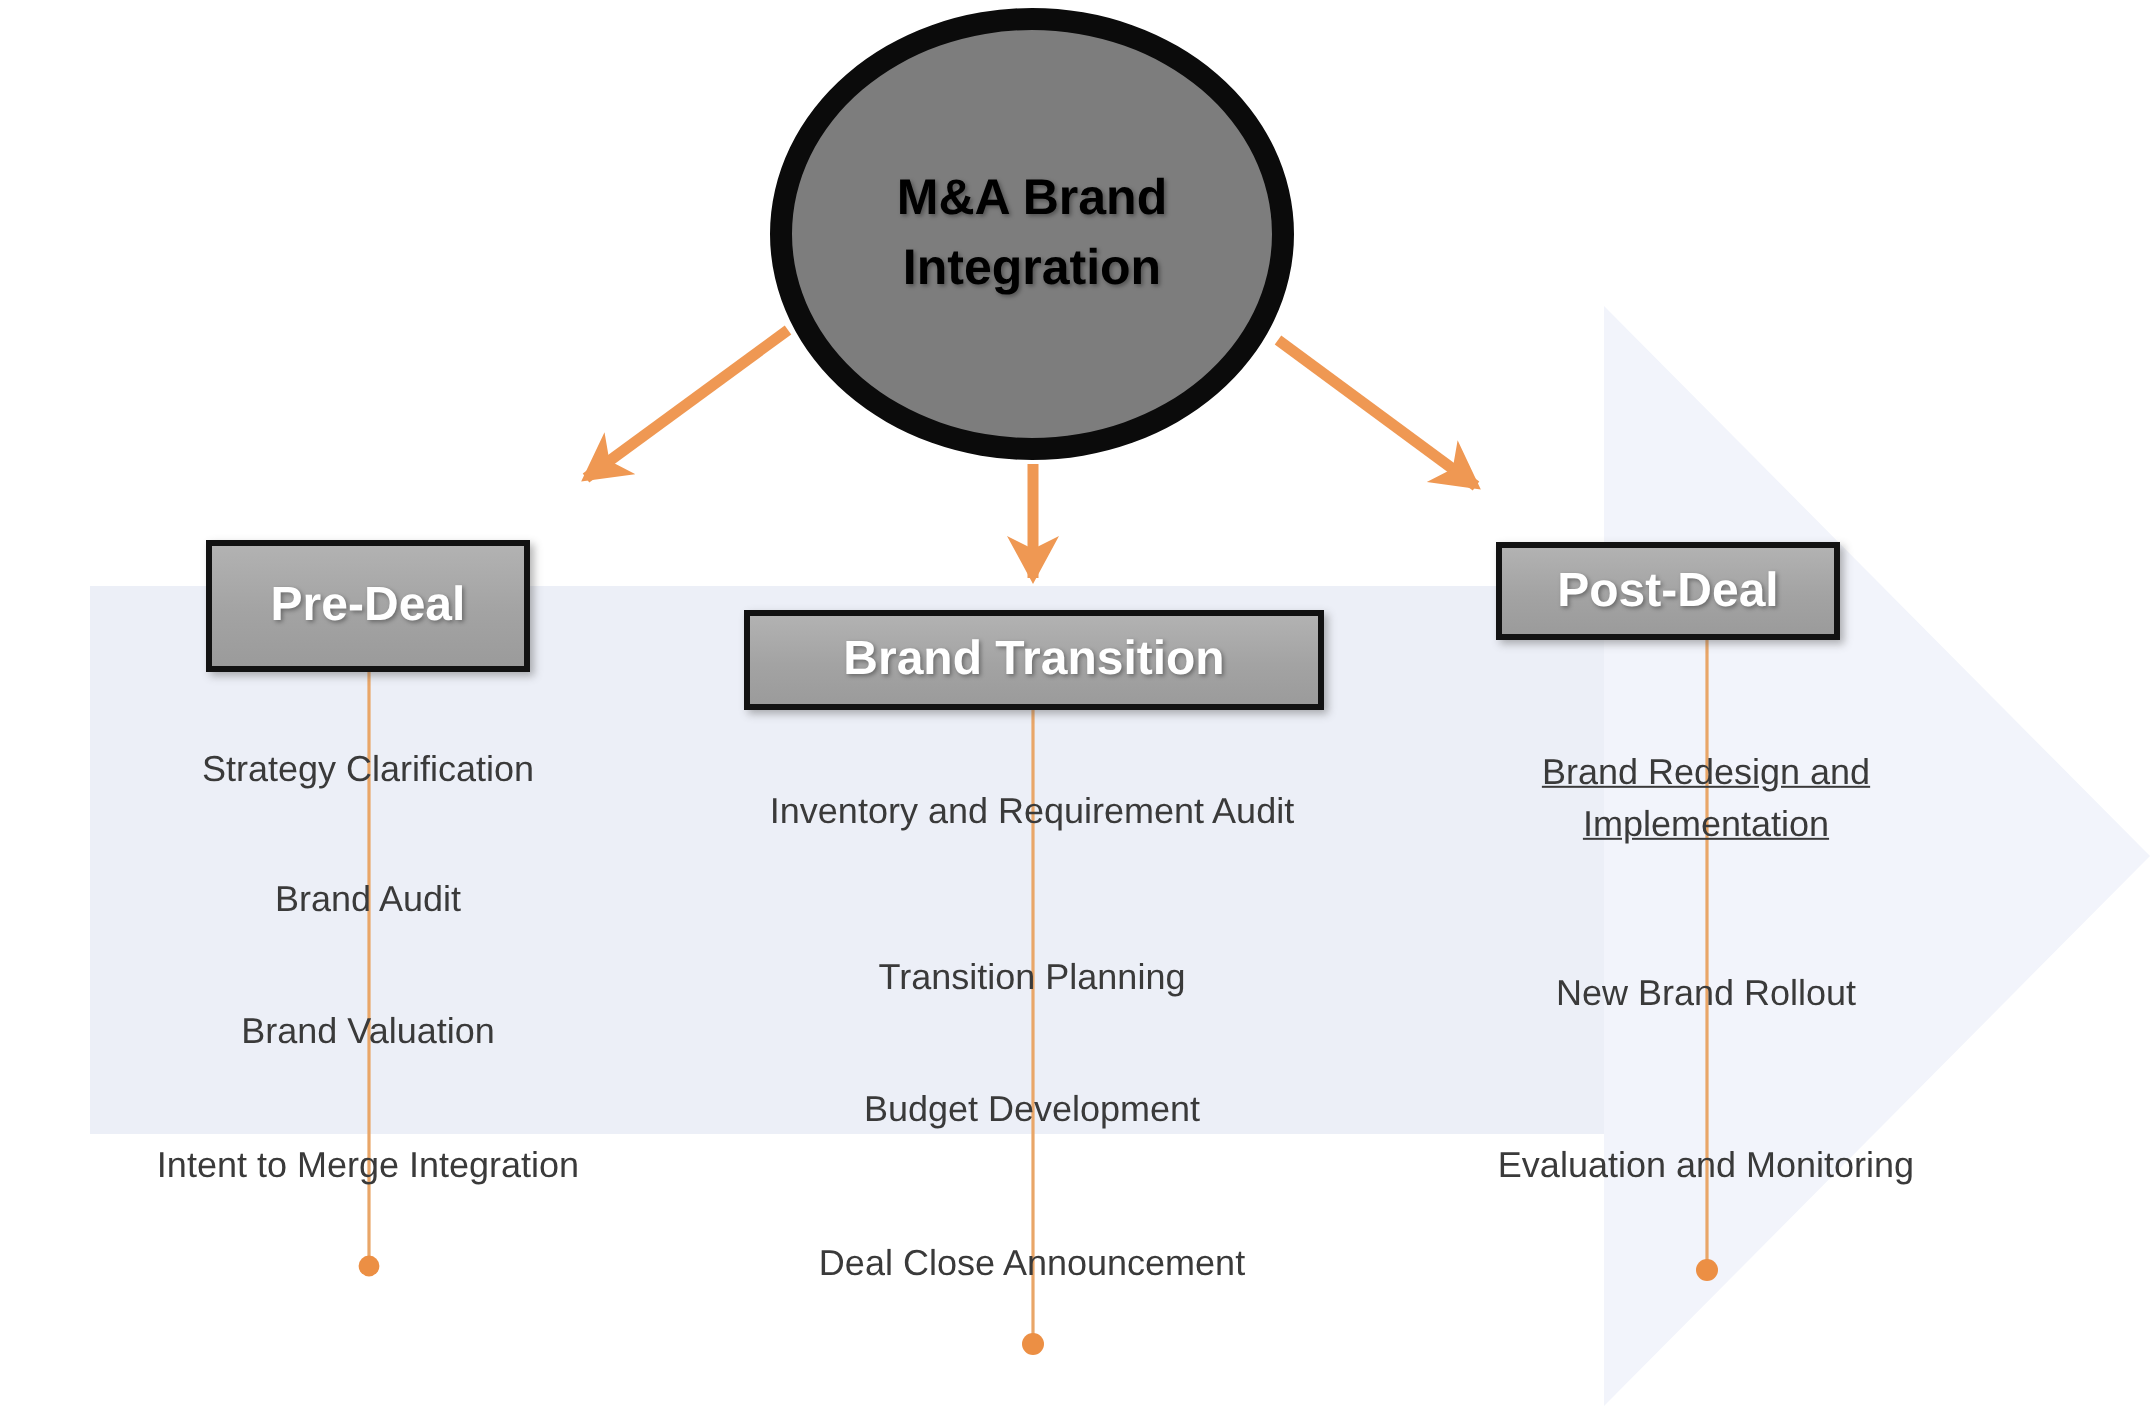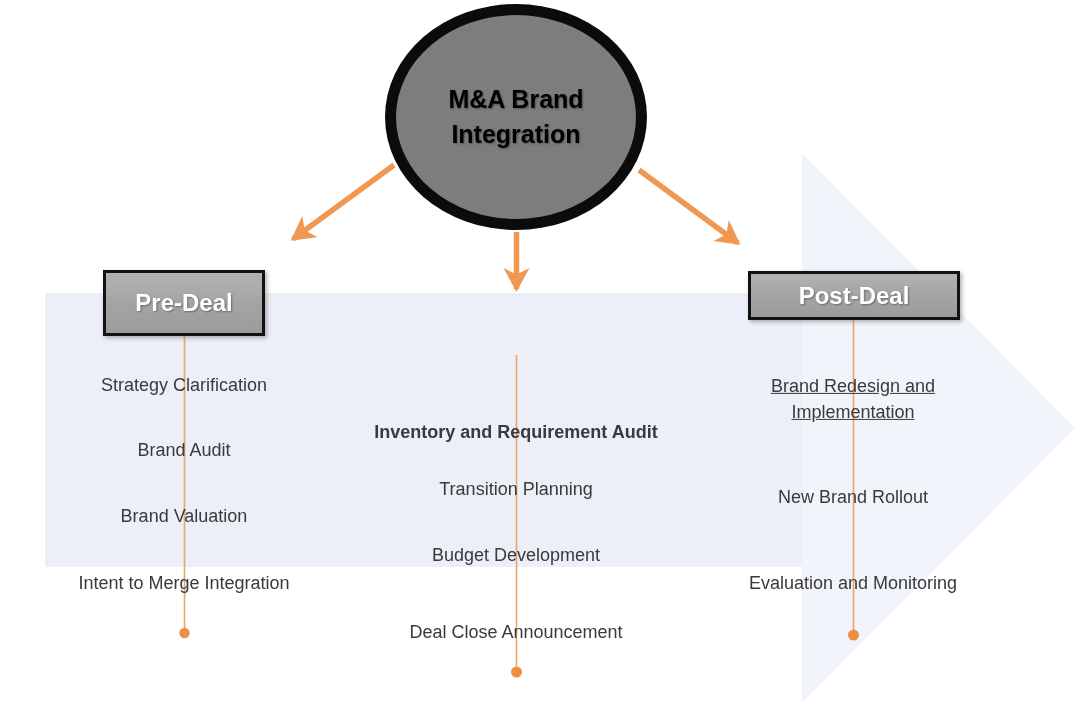--- a/index.html
+++ b/index.html
@@ -95,30 +95,33 @@
     <line x1="639" y1="170" x2="738" y2="243" stroke-width="5.5" marker-end="url(#ah)" stroke="#EF9853"></line>
   </svg>
 
   <div class="central-node">
     <div class="node-title">M&amp;A Brand Integration</div>
   </div>
 
   <div class="header-box" style="left:103px;top:270px;width:162px;height:66px;">
     <span class="header-label">Pre-Deal</span>
   </div>
-  <div class="header-box" style="left:748px;top:271px;width:212px;height:49px;">
+  <div class="header-box" style="left:372px;top:305px;width:290px;height:50px;">
+    <span class="header-label">Brand Transition</span>
+  </div>
+  <div class="header-box" style="left:748px;top:271px;width:172px;height:49px;">
     <span class="header-label">Post-Deal</span>
   </div>
 
   <div class="item" style="left:184px;top:385px;">Strategy Clarification</div>
   <div class="item" style="left:184px;top:450px;">Brand Audit</div>
   <div class="item" style="left:184px;top:516px;">Brand Valuation</div>
   <div class="item" style="left:184px;top:583px;">Intent to Merge Integration</div>
 
-  <div class="item" style="left:516px;top:432px;font-weight:bold;">Inventory and Requirement Audit</div>
+  <div class="item" style="left:516px;top:406px;">Inventory and Requirement Audit</div>
   <div class="item" style="left:516px;top:489px;">Transition Planning</div>
   <div class="item" style="left:516px;top:555px;">Budget Development</div>
   <div class="item" style="left:516px;top:632px;">Deal Close Announcement</div>
 
   <div class="item wrap" style="left:853px;top:399px;">Brand Redesign and Implementation</div>
   <div class="item" style="left:853px;top:497px;">New Brand Rollout</div>
   <div class="item" style="left:853px;top:583px;">Evaluation and Monitoring</div>
 
 </div>
 

